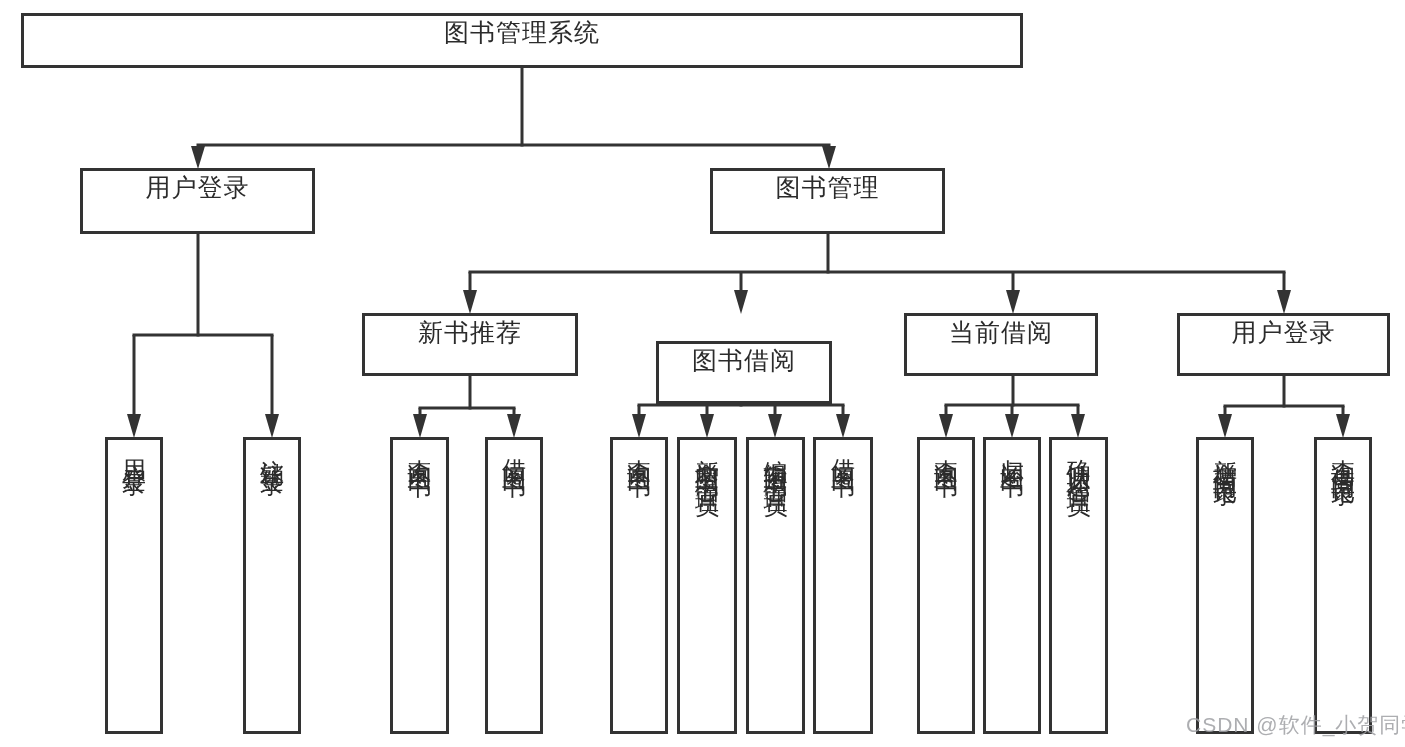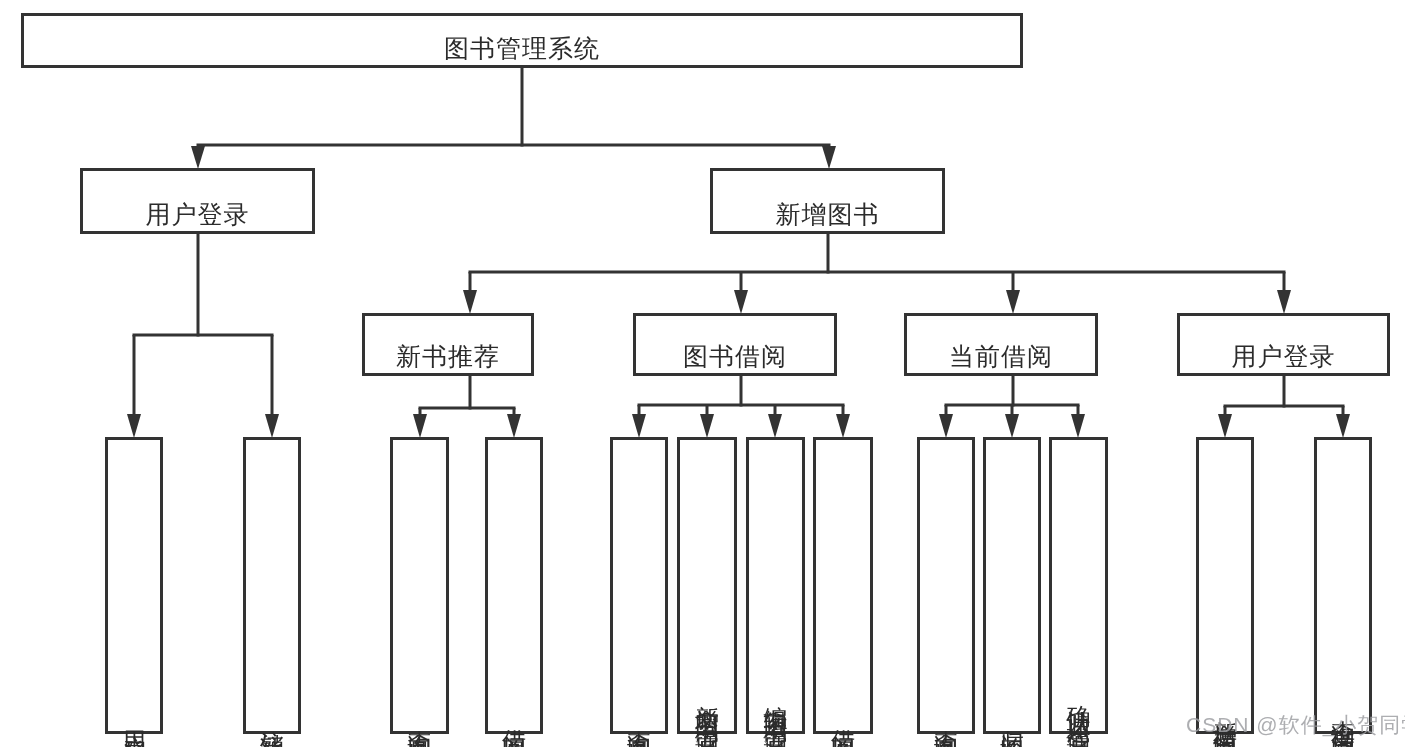--- a/index.html
+++ b/index.html
@@ -3,39 +3,39 @@
 <meta charset="utf-8">
 <style>
   html,body{margin:0;padding:0;background:#fff;}
   .canvas{
     position:relative;width:1405px;height:747px;background:#ffffff;
     font-family:"Liberation Sans",sans-serif;overflow:hidden;
   }
   .edges{position:absolute;left:0;top:0;z-index:1;}
   .node{
     position:absolute;box-sizing:border-box;border:3px solid #333333;background:#ffffff;
-    display:flex;align-items:flex-end;justify-content:center;
+    display:flex;align-items:flex-start;justify-content:center;
     color:#2b2b2b;z-index:2;
   }
   .hlabel{font-size:25px;letter-spacing:1px;white-space:nowrap;}
   .leaf span{
     writing-mode:vertical-rl;text-orientation:mixed;
     font-size:24px;line-height:1;letter-spacing:5px;white-space:nowrap;
   }
   .watermark{
     position:absolute;left:1186px;top:711px;z-index:3;
     font-size:21px;color:#9fa0a4;opacity:.85;letter-spacing:1px;white-space:nowrap;
   }
   
   .n-root{left:21px;top:13px;width:1002px;height:55px;}
   .n-l2a{left:80px;top:168px;width:235px;height:66px;}
   .n-l2b{left:710px;top:168px;width:235px;height:66px;}
   .n-l3{top:313px;height:63px;}
-  .n-l3a{left:362px;width:172px;}
-  .n-l3b{left:633px;width:204px;}
+  .n-l3a{left:362px;width:216px;}
+  .n-l3b{left:656px;width:176px;margin-top:28px;}
   .n-l3c{left:904px;width:194px;}
   .n-l3d{left:1177px;width:213px;}
   .leaf{top:437px;height:297px;}
 </style>
 </head>
 <body>
 
 <div class="canvas">
 
   <svg class="edges" width="1405" height="747" viewBox="0 0 1405 747" stroke="#333333" stroke-width="3" fill="#333333">
@@ -113,21 +113,21 @@
   </svg>
 
   <div class="node n-root">
     <span class="hlabel">图书管理系统</span>
   </div>
 
   <div class="node n-l2a">
     <span class="hlabel">用户登录</span>
   </div>
   <div class="node n-l2b">
-    <span class="hlabel">新增图书</span>
+    <span class="hlabel">图书管理</span>
   </div>
 
   <div class="node n-l3 n-l3a">
     <span class="hlabel">新书推荐</span>
   </div>
   <div class="node n-l3 n-l3b">
     <span class="hlabel">图书借阅</span>
   </div>
   <div class="node n-l3 n-l3c">
     <span class="hlabel">当前借阅</span>

